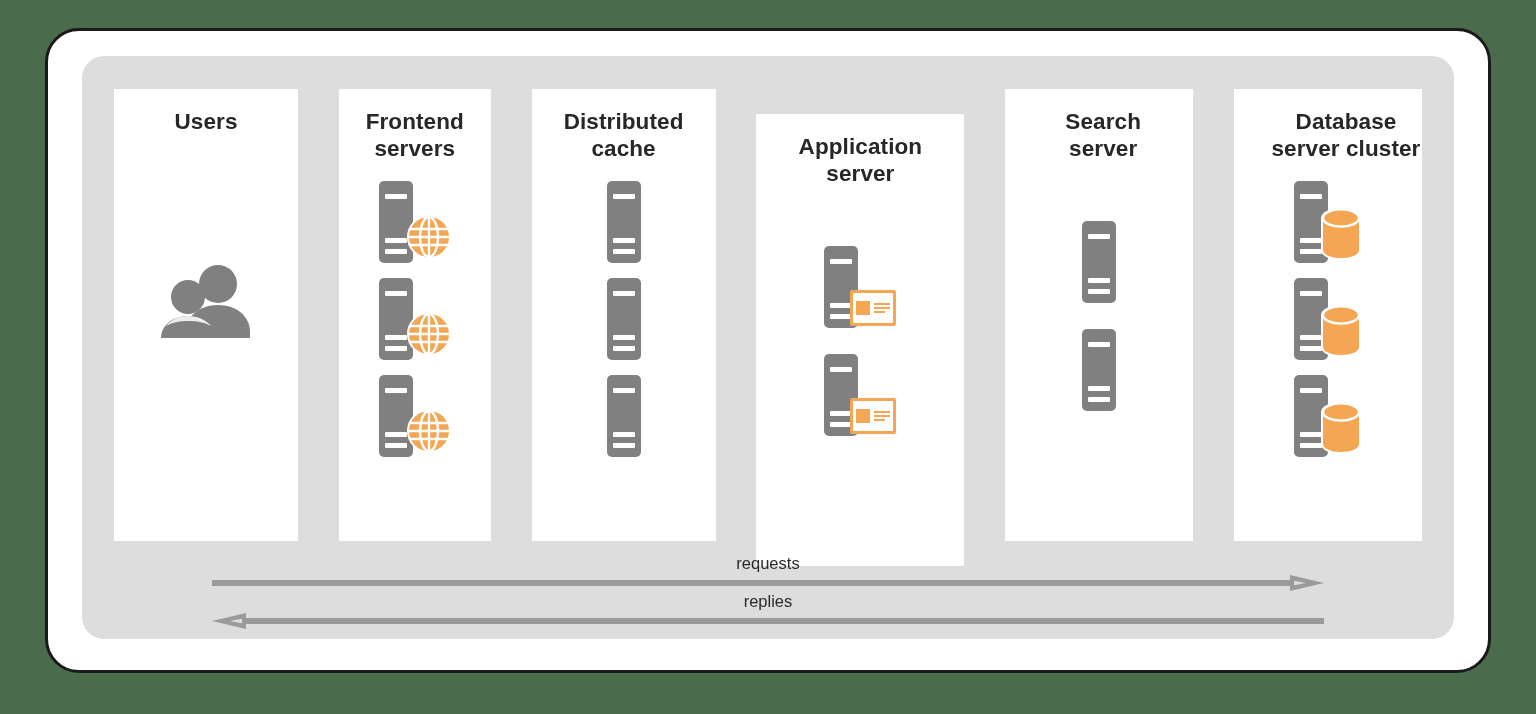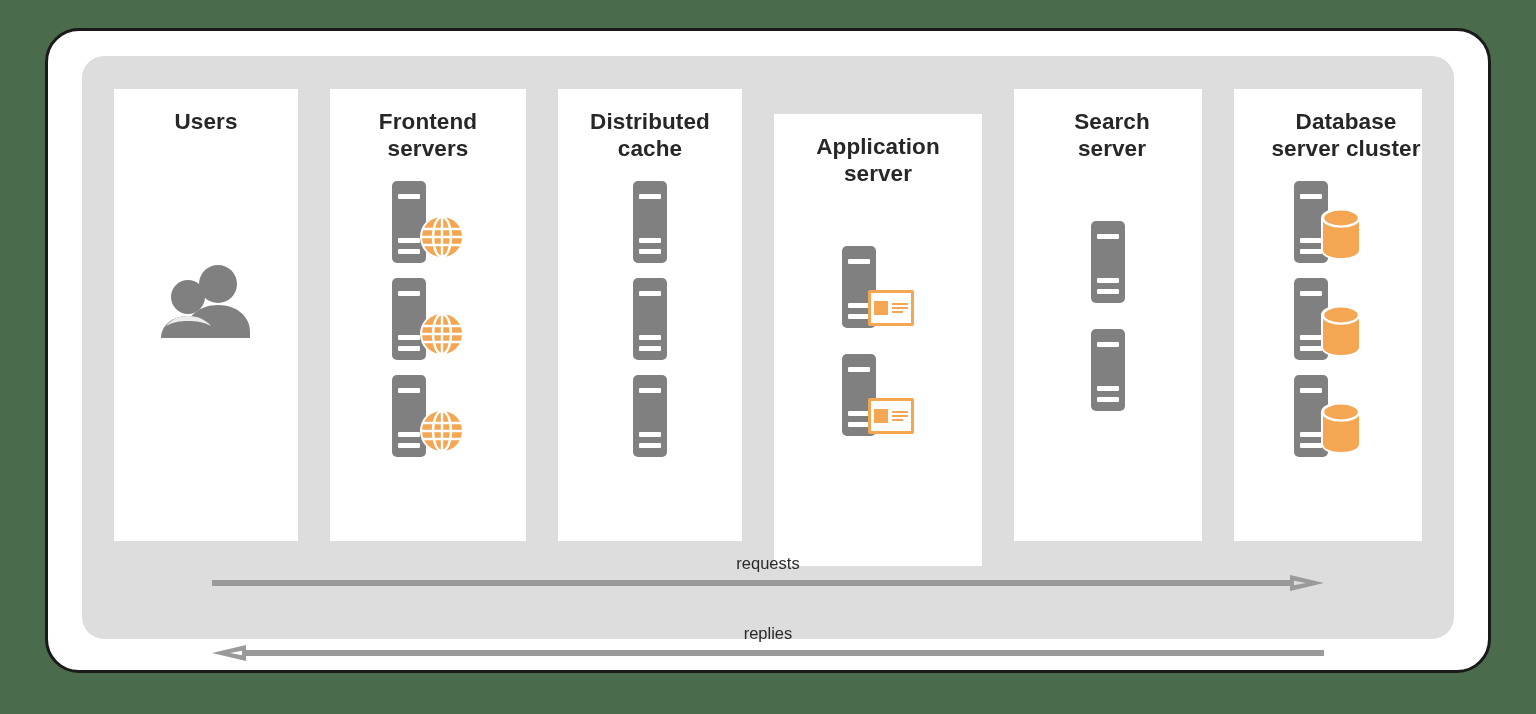--- a/index.html
+++ b/index.html
@@ -54,21 +54,21 @@
   .column-card {
     background: #ffffff;
     height: 452px;
     position: relative;
     display: flex;
     flex-direction: column;
     align-items: center;
   }
 
   .col-users     { width: 184px; }
-  .col-frontend  { width: 196px; }
+  .col-frontend  { width: 152px; }
   .col-cache     { width: 184px; }
   .col-app       { width: 208px; margin-top: 25px; }
   .col-search    { width: 188px; padding-left: 8px; }
   .col-database  { width: 188px; padding-left: 36px; }
 
   .column-title {
     margin-top: 19px;
     font-size: 22.5px;
     line-height: 27px;
     color: #272727;
@@ -196,21 +196,21 @@
   }
 
   .flow-row {
     position: absolute;
     left: 0;
     right: 0;
     height: 38px;
     padding-left: 10px;
   }
   .flow-requests { top: 0px; }
-  .flow-replies  { top: 38px; margin-top: 32px; }
+  .flow-replies  { top: 38px; }
 
   .flow-label {
     position: absolute;
     top: 0;
     left: 0;
     right: 0;
     text-align: center;
     font-size: 16.5px;
     color: #2a2a2a;
     line-height: 20px;

